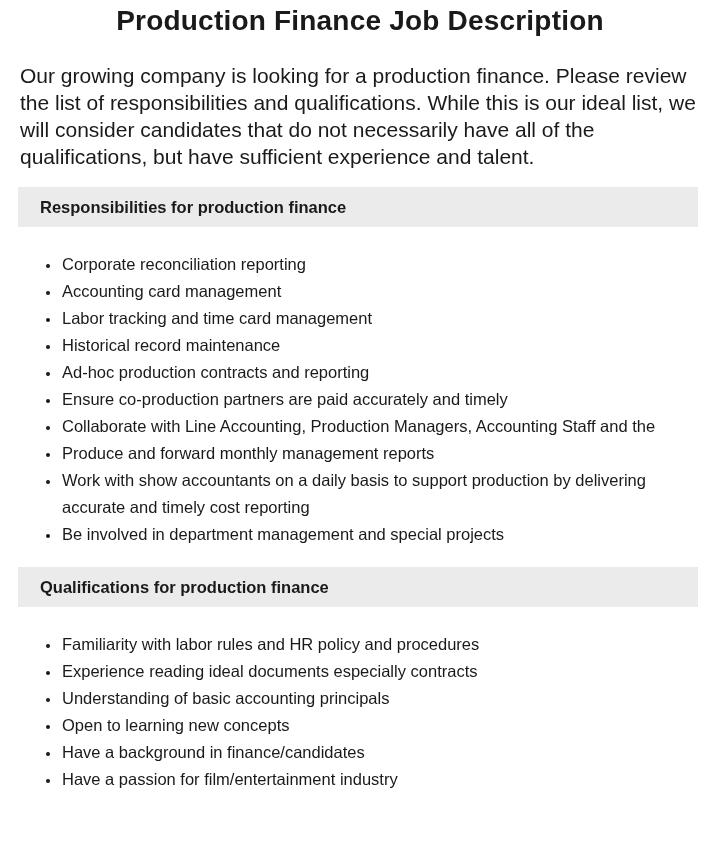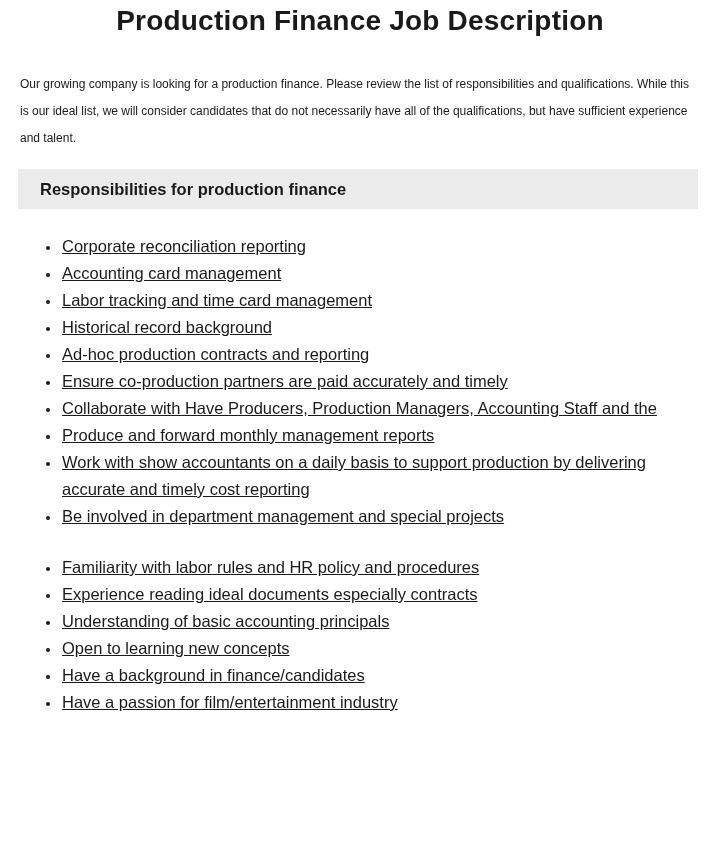--- a/index.html
+++ b/index.html
@@ -21,43 +21,42 @@
   }
   h1.title {
     margin: 0;
     font-size: 28px;
     line-height: 32px;
     font-weight: 700;
     text-align: center;
     letter-spacing: 0.2px;
   }
   p.intro {
-    margin: 34px 20px 0 20px;
-    font-size: 12px;
+    margin: 25px 20px 0 20px;
+    font-size: 21px;
     line-height: 27px;
     font-weight: 400;
   }
   .section-bar {
     margin: 17px 22px 0 18px;
     background: #ebebeb;
     font-size: 16.5px;
     font-weight: 700;
     line-height: 20px;
     padding: 10px 26px 10px 22px;
   }
   ul.bullets {
     margin: 24px 20px 0 20px;
     padding: 0 0 0 41px;
     font-size: 16.5px;
     line-height: 27px;
     list-style: disc outside;
   }
   ul.bullets li {
     padding-left: 1px;
-    text-decoration: underline;
   }
   ul.bullets li::marker {
     font-size: 13px;
   }
   section.block {
     margin: 0;
   }
   section.block + section.block .section-bar {
     margin-top: 19px;
   }
@@ -70,31 +69,32 @@
   <h1 class="title">Production Finance Job Description</h1>
 
   <p class="intro">Our growing company is looking for a production finance. Please review the list of responsibilities and qualifications. While this is our ideal list, we will consider candidates that do not necessarily have all of the qualifications, but have sufficient experience and talent.</p>
 
   <section class="block">
     <div class="section-bar">Responsibilities for production finance</div>
     <ul class="bullets">
         <li>Corporate reconciliation reporting</li>
         <li>Accounting card management</li>
         <li>Labor tracking and time card management</li>
-        <li>Historical record background</li>
+        <li>Historical record maintenance</li>
         <li>Ad-hoc production contracts and reporting</li>
         <li>Ensure co-production partners are paid accurately and timely</li>
-        <li>Collaborate with Have Producers, Production Managers, Accounting Staff and the</li>
+        <li>Collaborate with Line Accounting, Production Managers, Accounting Staff and the</li>
         <li>Produce and forward monthly management reports</li>
         <li>Work with show accountants on a daily basis to support production by delivering accurate and timely cost reporting</li>
         <li>Be involved in department management and special projects</li>
       </ul>
   </section>
 
   <section class="block">
+    <div class="section-bar">Qualifications for production finance</div>
     <ul class="bullets">
         <li>Familiarity with labor rules and HR policy and procedures</li>
         <li>Experience reading ideal documents especially contracts</li>
         <li>Understanding of basic accounting principals</li>
         <li>Open to learning new concepts</li>
         <li>Have a background in finance/candidates</li>
         <li>Have a passion for film/entertainment industry</li>
       </ul>
   </section>
 

